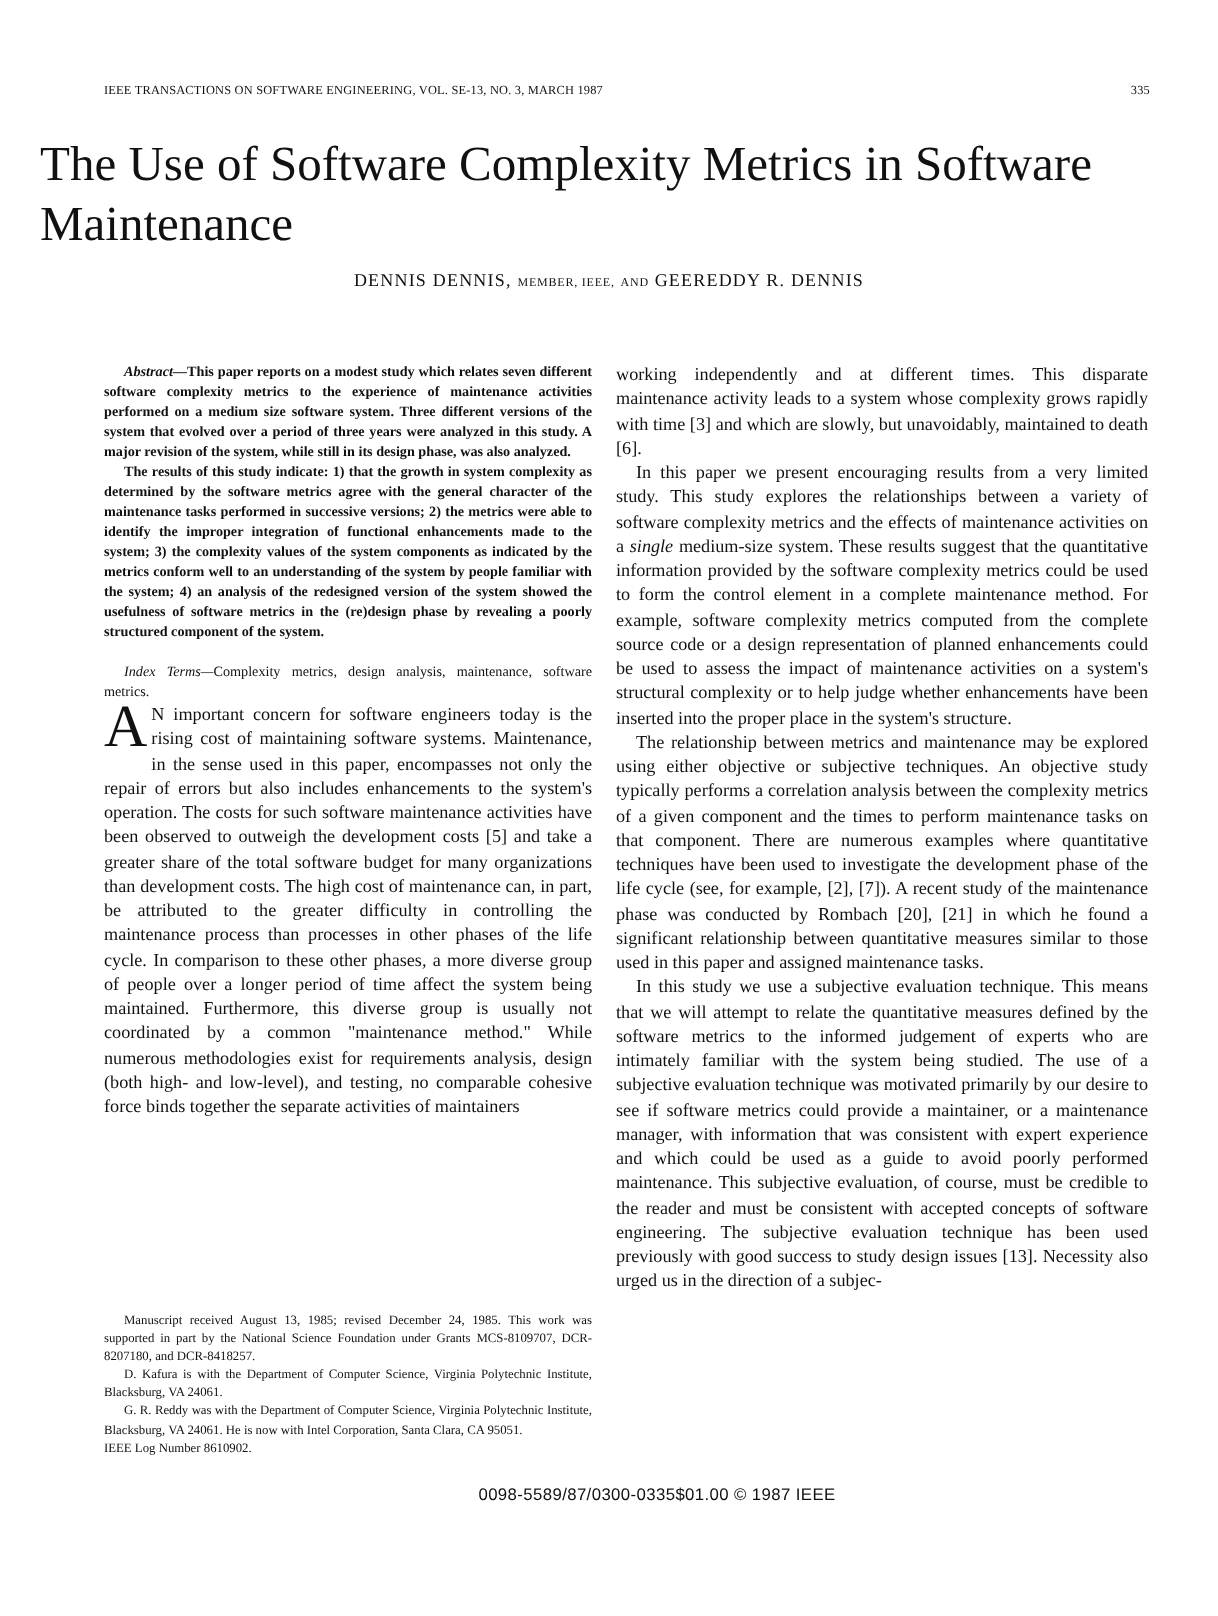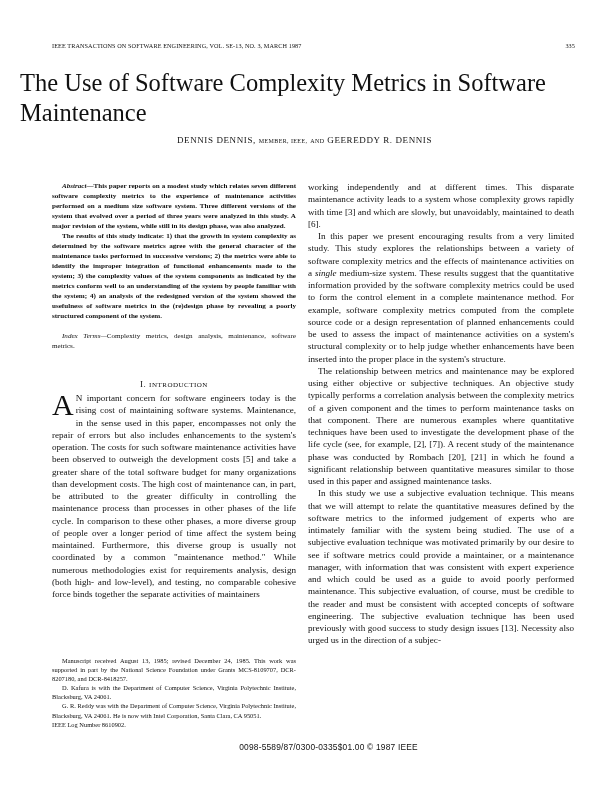--- a/index.html
+++ b/index.html
@@ -53,24 +53,20 @@
 </div>
 
 <div class="col col-left">
   <div class="abstract">
     <p><span class="lab">Abstract—</span><span>This paper reports on a modest study which relates seven different software complexity metrics to the experience of maintenance activities performed on a medium size software system. Three different versions of the system that evolved over a period of three years were analyzed in this study. A major revision of the system, while still in its design phase, was also analyzed.</span></p>
     <p>The results of this study indicate: 1) that the growth in system complexity as determined by the software metrics agree with the general character of the maintenance tasks performed in successive versions; 2) the metrics were able to identify the improper integration of functional enhancements made to the system; 3) the complexity values of the system components as indicated by the metrics conform well to an understanding of the system by people familiar with the system; 4) an analysis of the redesigned version of the system showed the usefulness of software metrics in the (re)design phase by revealing a poorly structured component of the system.</p>
   </div>
   <div class="index-terms">
     <span class="lab">Index Terms—</span><span>Complexity metrics, design analysis, maintenance, software metrics.</span>
   </div>
-  <div class="section-head">
-    <span>I.</span>
-    <span class="sc" style="text-transform: uppercase;">Introduction</span>
-  </div>
   <div class="body-text">
     <p class="first"><span class="dropcap">A</span><span>N important concern for software engineers today is the rising cost of maintaining software systems. Maintenance, in the sense used in this paper, encompasses not only the repair of errors but also includes enhancements to the system's operation. The costs for such software maintenance activities have been observed to outweigh the development costs [5] and take a greater share of the total software budget for many organizations than development costs. The high cost of maintenance can, in part, be attributed to the greater difficulty in controlling the maintenance process than processes in other phases of the life cycle. In comparison to these other phases, a more diverse group of people over a longer period of time affect the system being maintained. Furthermore, this diverse group is usually not coordinated by a common "maintenance method." While numerous methodologies exist for requirements analysis, design (both high- and low-level), and testing, no comparable cohesive force binds together the separate activities of maintainers</span></p>
   </div>
 </div>
 
 <div class="col col-right">
   <div class="body-text">
     <p class="first">working independently and at different times. This disparate maintenance activity leads to a system whose complexity grows rapidly with time [3] and which are slowly, but unavoidably, maintained to death [6].</p>
     <p><span>In this paper we present encouraging results from a very limited study. This study explores the relationships between a variety of software complexity metrics and the effects of maintenance activities on a </span><em>single</em><span> medium-size system. These results suggest that the quantitative information provided by the software complexity metrics could be used to form the control element in a complete maintenance method. For example, software complexity metrics computed from the complete source code or a design representation of planned enhancements could be used to assess the impact of maintenance activities on a system's structural complexity or to help judge whether enhancements have been inserted into the proper place in the system's structure.</span></p>
     <p>The relationship between metrics and maintenance may be explored using either objective or subjective techniques. An objective study typically performs a correlation analysis between the complexity metrics of a given component and the times to perform maintenance tasks on that component. There are numerous examples where quantitative techniques have been used to investigate the development phase of the life cycle (see, for example, [2], [7]). A recent study of the maintenance phase was conducted by Rombach [20], [21] in which he found a significant relationship between quantitative measures similar to those used in this paper and assigned maintenance tasks.</p>

